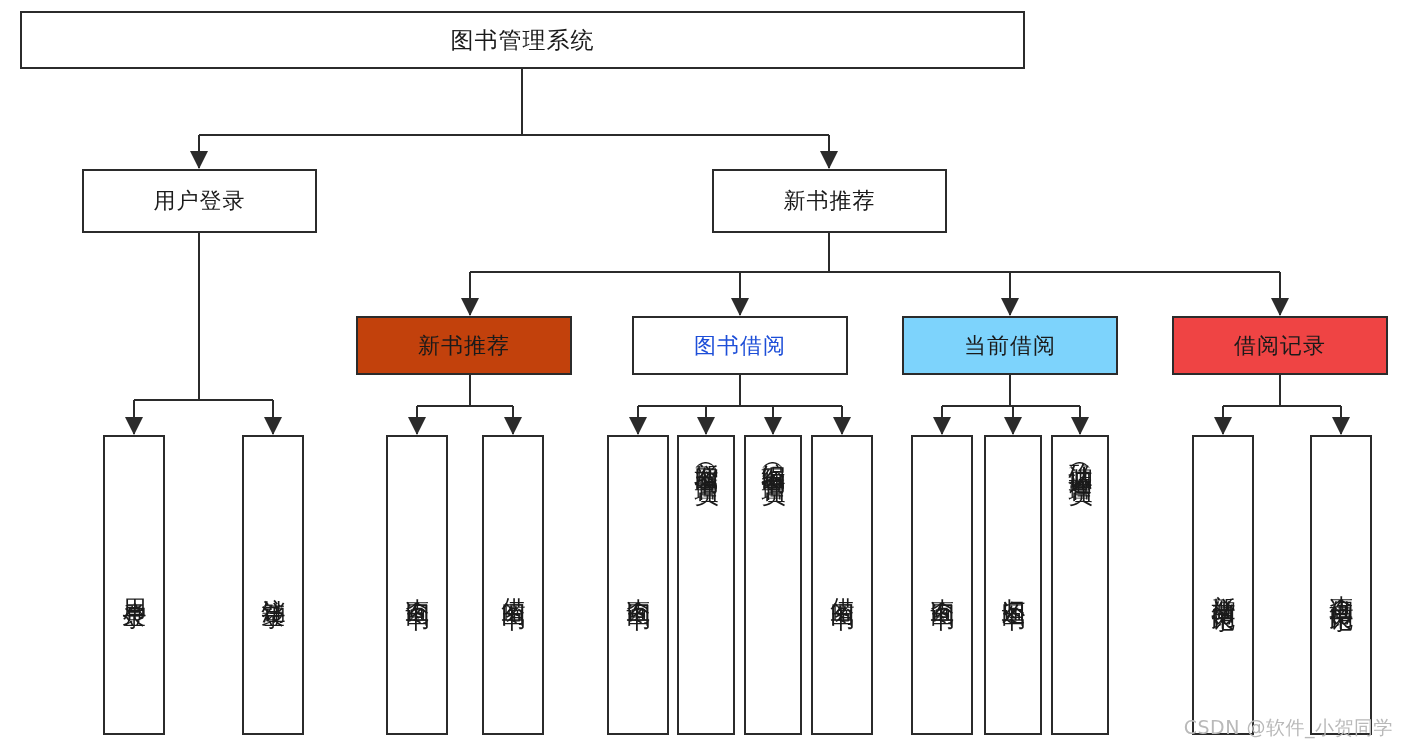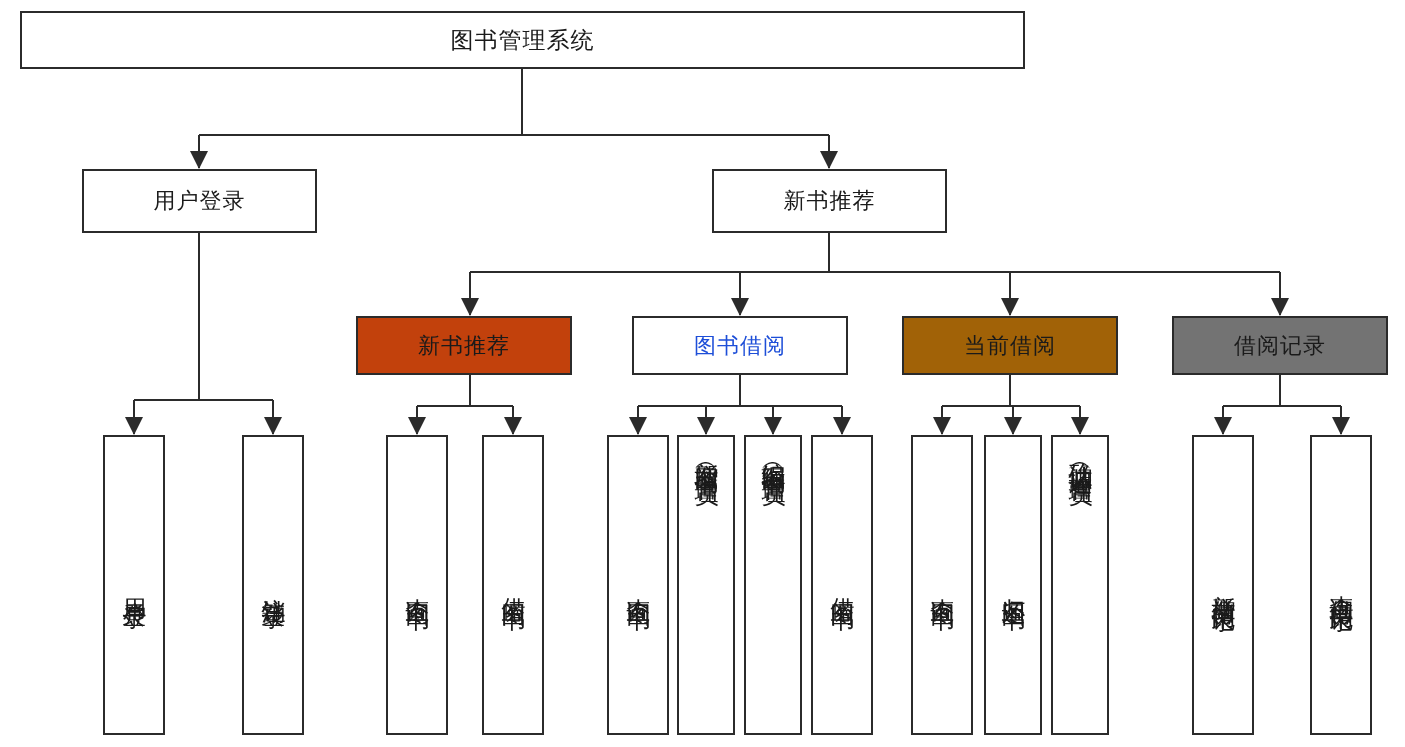--- a/index.html
+++ b/index.html
@@ -123,24 +123,24 @@
       </div>
       <div class="node" style="left: 712px; top: 169px; width: 235px; height: 64px; border-color: rgb(43, 43, 43); background: rgb(255, 255, 255); color: rgb(26, 26, 26);">
         <span class="label">新书推荐</span>
       </div>
       <div class="node" style="left: 356px; top: 316px; width: 216px; height: 59px; border-color: rgb(43, 43, 43); background: #c2410c; color: rgb(26, 26, 26);">
         <span class="label">新书推荐</span>
       </div>
       <div class="node" style="left: 632px; top: 316px; width: 216px; height: 59px; border-color: rgb(43, 43, 43); background: rgb(255, 255, 255); color: #1d4ed8;">
         <span class="label">图书借阅</span>
       </div>
-      <div class="node" style="left: 902px; top: 316px; width: 216px; height: 59px; border-color: rgb(43, 43, 43); background: #a16207; color: rgb(26, 26, 26);">
+      <div class="node" style="left: 902px; top: 316px; width: 216px; height: 59px; border-color: rgb(43, 43, 43); background: #7dd3fc; color: rgb(26, 26, 26);">
         <span class="label">当前借阅</span>
       </div>
-      <div class="node" style="left: 1172px; top: 316px; width: 216px; height: 59px; border-color: rgb(43, 43, 43); background: #737373; color: rgb(26, 26, 26);">
+      <div class="node" style="left: 1172px; top: 316px; width: 216px; height: 59px; border-color: rgb(43, 43, 43); background: #ef4444; color: rgb(26, 26, 26);">
         <span class="label">借阅记录</span>
       </div>
       <div class="node leaf" style="left: 103px; top: 435px; width: 62px; height: 300px; border-color: rgb(43, 43, 43); background: rgb(255, 255, 255); color: rgb(26, 26, 26);">
         <span class="label">用户登录</span>
       </div>
       <div class="node leaf" style="left: 242px; top: 435px; width: 62px; height: 300px; border-color: rgb(43, 43, 43); background: rgb(255, 255, 255); color: rgb(26, 26, 26);">
         <span class="label">注销登录</span>
       </div>
       <div class="node leaf" style="left: 386px; top: 435px; width: 62px; height: 300px; border-color: rgb(43, 43, 43); background: rgb(255, 255, 255); color: rgb(26, 26, 26);">
         <span class="label">查询图书</span>
@@ -169,13 +169,14 @@
       <div class="node leaf topalign" style="left: 1051px; top: 435px; width: 58px; height: 300px; border-color: rgb(43, 43, 43); background: rgb(255, 255, 255); color: rgb(26, 26, 26);">
         <span class="label">确认归还（管理员）</span>
       </div>
       <div class="node leaf" style="left: 1192px; top: 435px; width: 62px; height: 300px; border-color: rgb(43, 43, 43); background: rgb(255, 255, 255); color: rgb(26, 26, 26);">
         <span class="label">新增借阅记录</span>
       </div>
       <div class="node leaf" style="left: 1310px; top: 435px; width: 62px; height: 300px; border-color: rgb(43, 43, 43); background: rgb(255, 255, 255); color: rgb(26, 26, 26);">
         <span class="label">查询借阅记录</span>
       </div>
     </div>
+  <div id="watermark">CSDN @软件_小贺同学</div>
 </div>
 
 </body></html>

